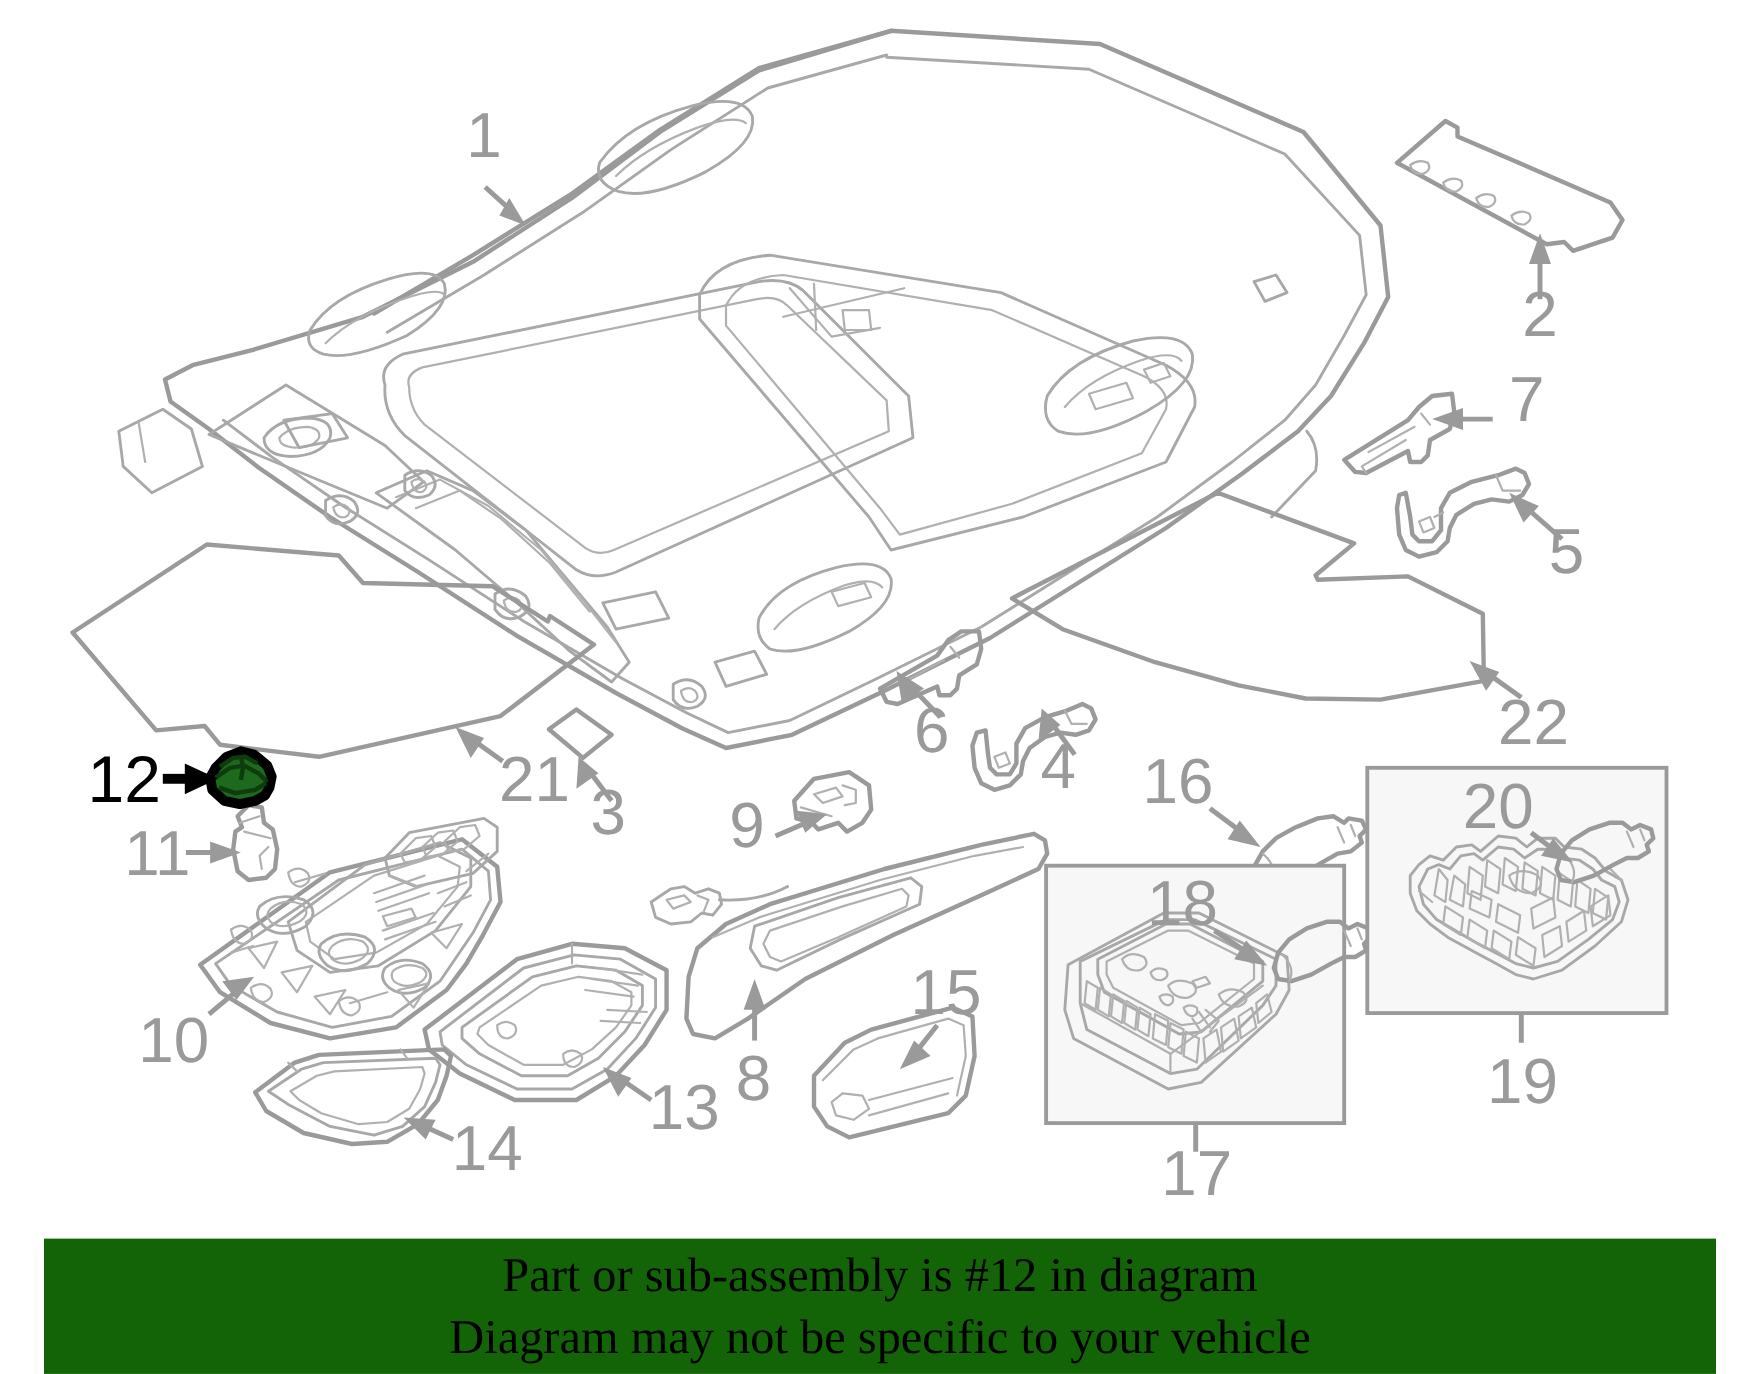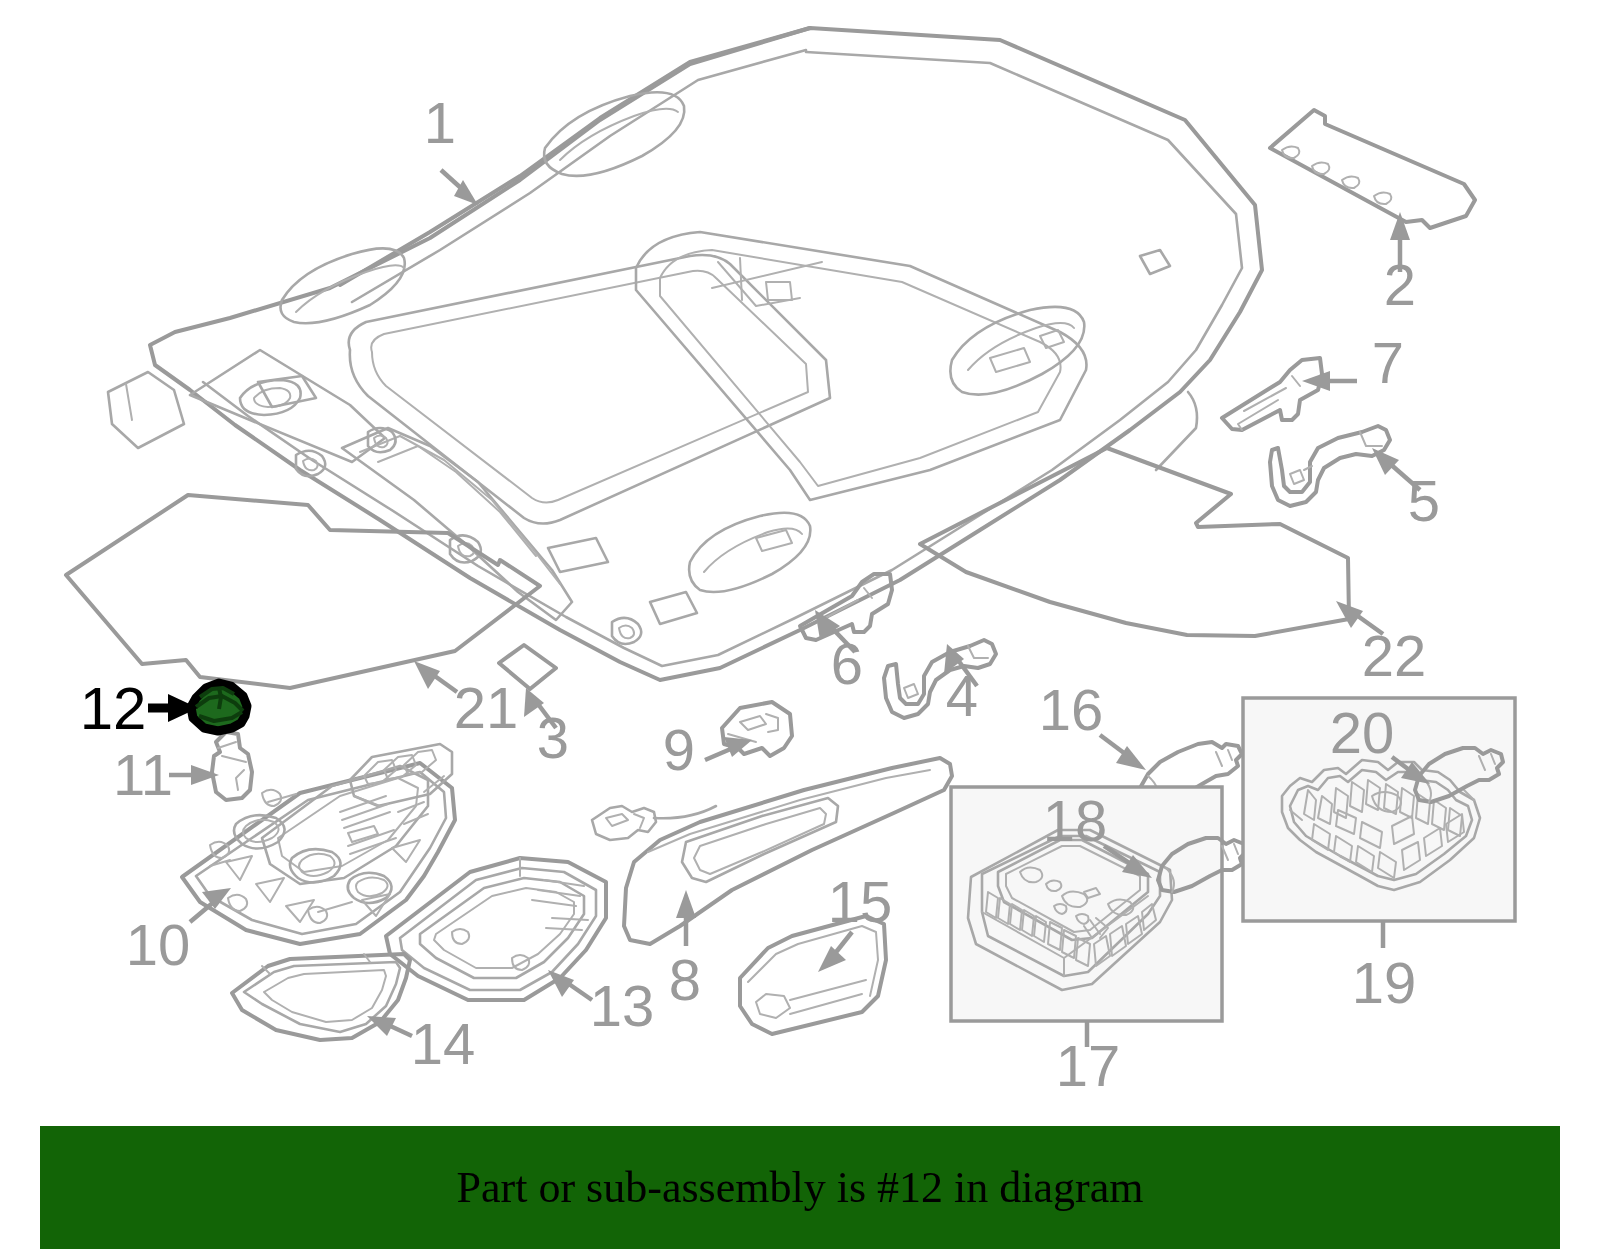--- a/index.html
+++ b/index.html
@@ -660,15 +660,16 @@
     <text class="num" x="1075" y="841" text-anchor="middle">18</text>
     <text class="num" x="1384" y="1003" text-anchor="middle">19</text>
     <text class="num" x="1362" y="753" text-anchor="middle">20</text>
     <text class="num" x="486" y="728" text-anchor="middle">21</text>
     <text class="num" x="1394" y="676" text-anchor="middle">22</text>
 
   </svg>
 
   <div id="banner">
     <div class="banner-line">Part or sub-assembly is #12 in diagram</div>
+    <div class="banner-line">Diagram may not be specific to your vehicle</div>
   </div>
 
 </div>
 
 </body></html>

